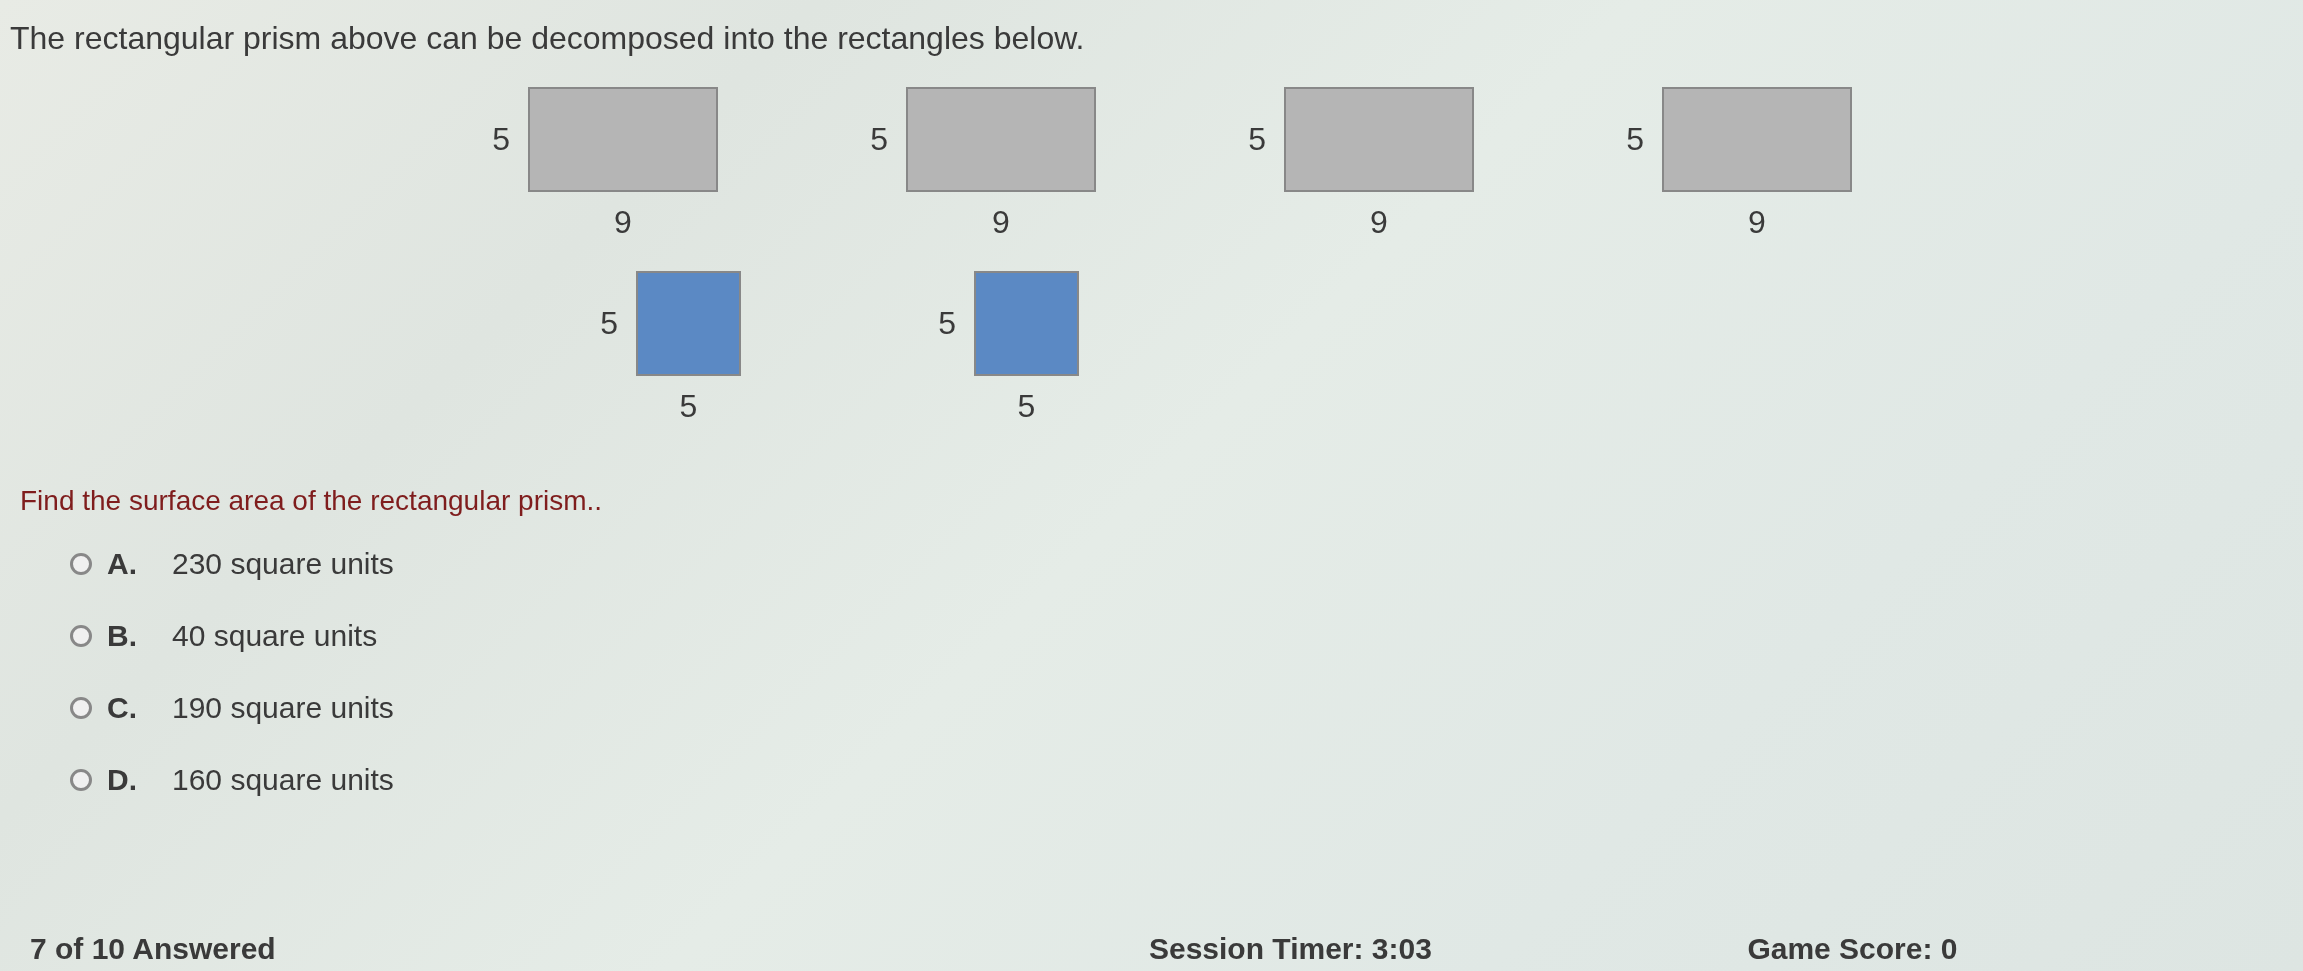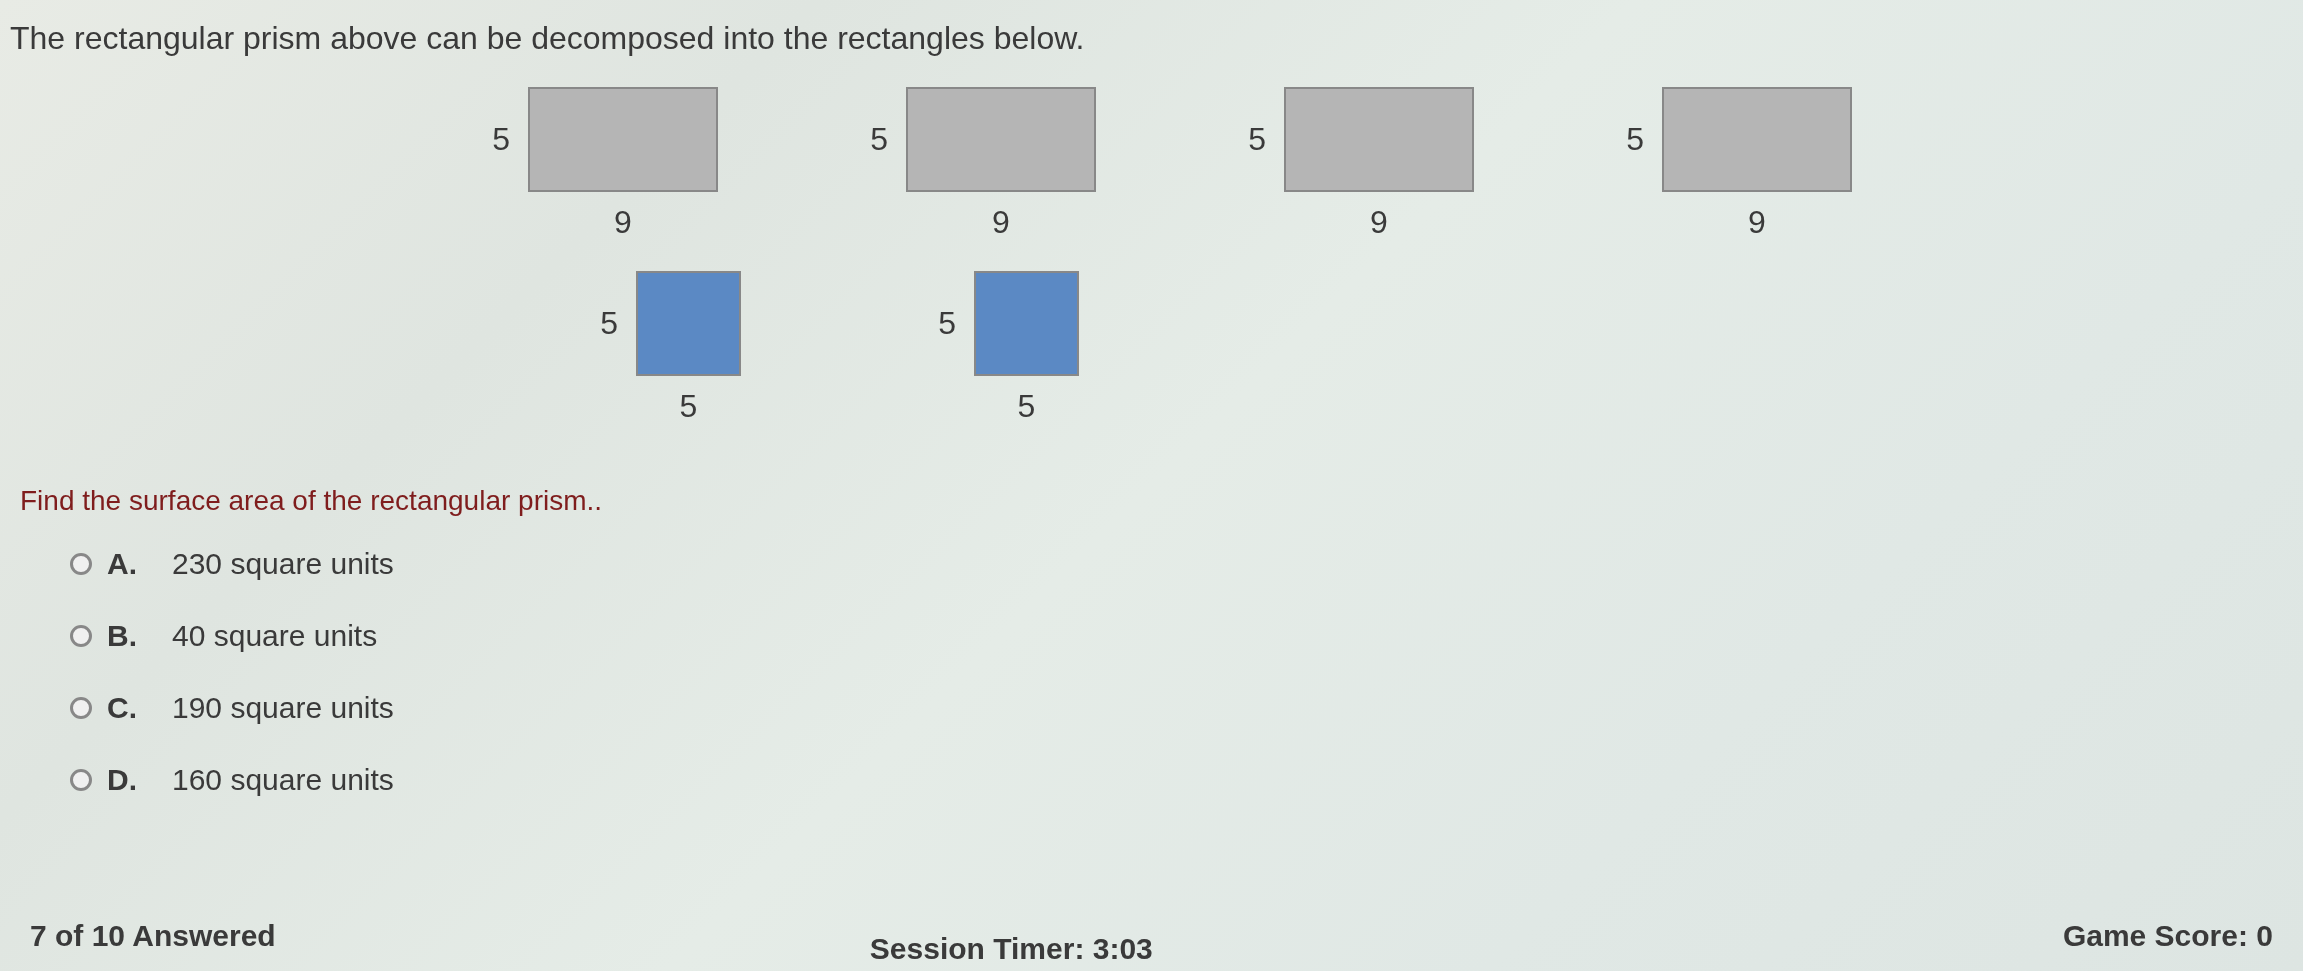--- a/index.html
+++ b/index.html
@@ -135,28 +135,27 @@
       color: #3a3a3a;
       font-weight: bold;
     }
     
     .footer-left {
       flex: 1;
     }
     
     .footer-center {
       flex: 1.5;
-      text-align: center;
-      margin-top: 13px;
+      text-align: right;
     }
     
     .footer-right-group {
       flex: 1.5;
       display: flex;
-      justify-content: flex-end;
+      justify-content: center;
     }
     
     .row2 {
       padding-left: 108px;
       gap: 185px;
     }
   </style>
 </head>
 <body>
 

